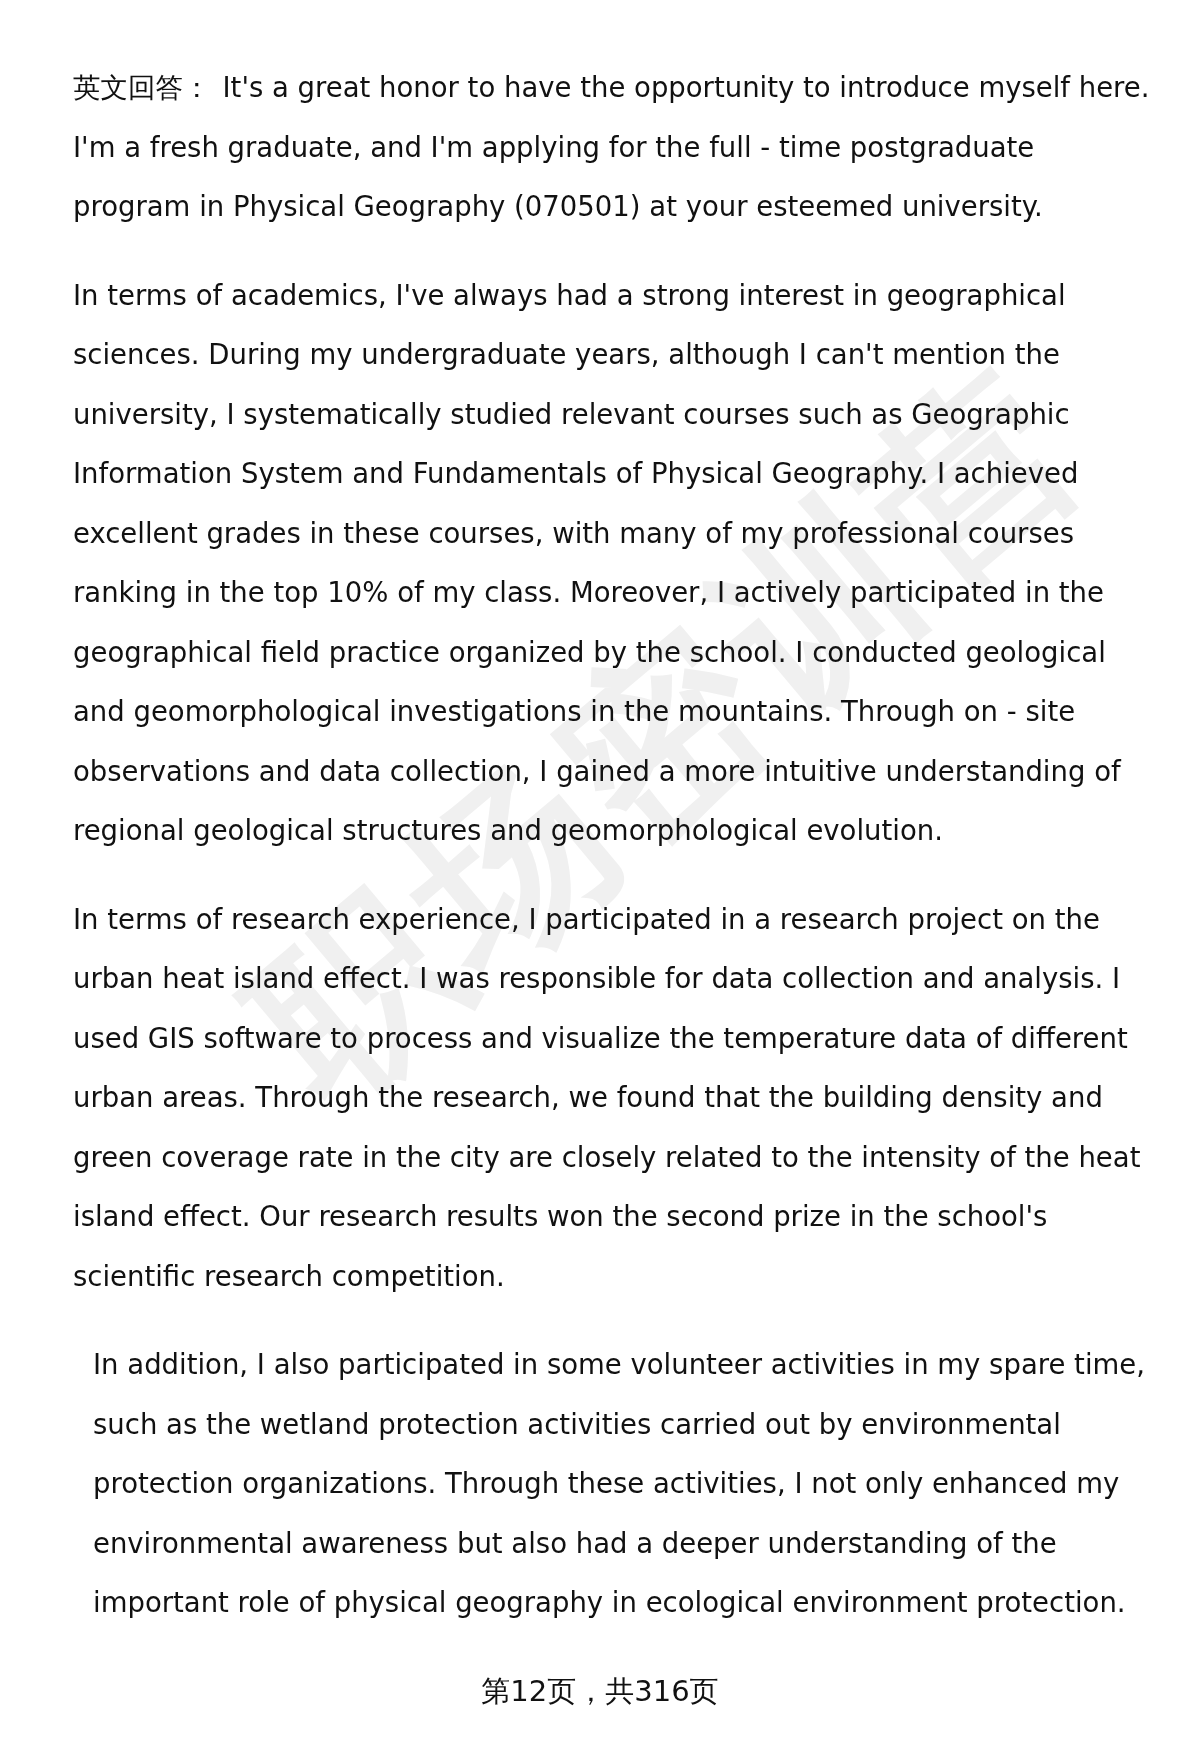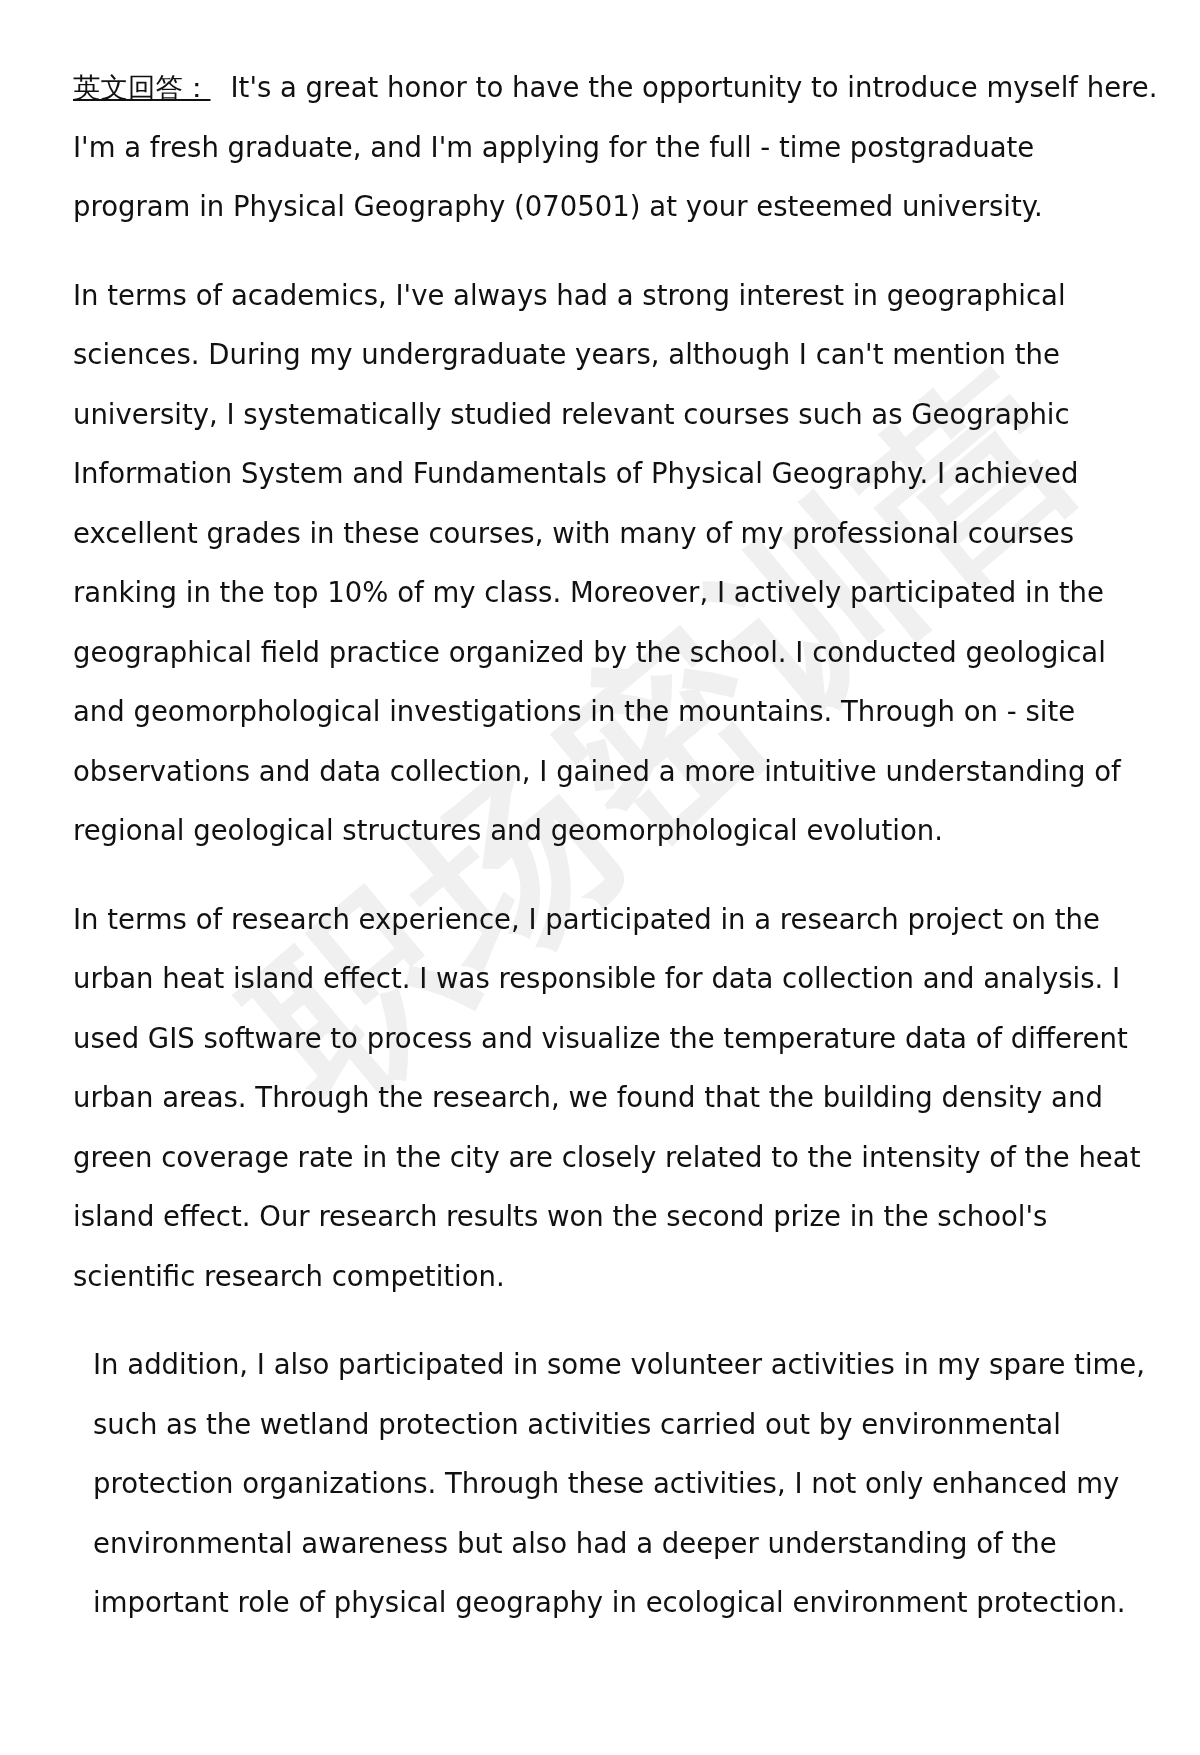--- a/index.html
+++ b/index.html
@@ -14,32 +14,33 @@
     color: #f0f0f0; transform: rotate(-40deg); transform-origin: center;
     white-space: nowrap; letter-spacing: 10px; z-index: 0; user-select: none;
   }
   .content {
     position: absolute; left: 73px; top: 58px; width: 1085px; z-index: 1;
     font-family: "DejaVu Sans", sans-serif; font-size: 27.5px; line-height: 59.5px;
     color: #111111;
   }
   .content p { margin: 0 0 29px 0; }
   .content p:last-child { margin-bottom: 0; margin-left: 20px; }
-  .label { margin-right: 20px; text-decoration: underline; }
+  .label { margin-right: 12px; }
   .footer {
     position: absolute; left: 0; top: 1672px; width: 1200px; text-align: center;
     font-family: "DejaVu Sans", sans-serif; font-size: 29px; color: #111; z-index: 1;
   }
 </style>
 </head>
 <body>
 
 <div class="page">
   <div class="watermark">职场密训营</div>
 
   <div class="content">
     <p><span class="label">英文回答：</span><span>It's a great honor to have the opportunity to introduce myself here. I'm a fresh graduate, and I'm applying for the full - time postgraduate program in Physical Geography (070501) at your esteemed university.</span></p>
     <p>In terms of academics, I've always had a strong interest in geographical sciences. During my undergraduate years, although I can't mention the university, I systematically studied relevant courses such as Geographic Information System and Fundamentals of Physical Geography. I achieved excellent grades in these courses, with many of my professional courses ranking in the top 10% of my class. Moreover, I actively participated in the geographical field practice organized by the school. I conducted geological and geomorphological investigations in the mountains. Through on - site observations and data collection, I gained a more intuitive understanding of regional geological structures and geomorphological evolution.</p>
     <p>In terms of research experience, I participated in a research project on the urban heat island effect. I was responsible for data collection and analysis. I used GIS software to process and visualize the temperature data of different urban areas. Through the research, we found that the building density and green coverage rate in the city are closely related to the intensity of the heat island effect. Our research results won the second prize in the school's scientific research competition.</p>
     <p>In addition, I also participated in some volunteer activities in my spare time, such as the wetland protection activities carried out by environmental protection organizations. Through these activities, I not only enhanced my environmental awareness but also had a deeper understanding of the important role of physical geography in ecological environment protection.</p>
   </div>
 
+  <div class="footer">第12页，共316页</div>
 </div>
 
 </body></html>

